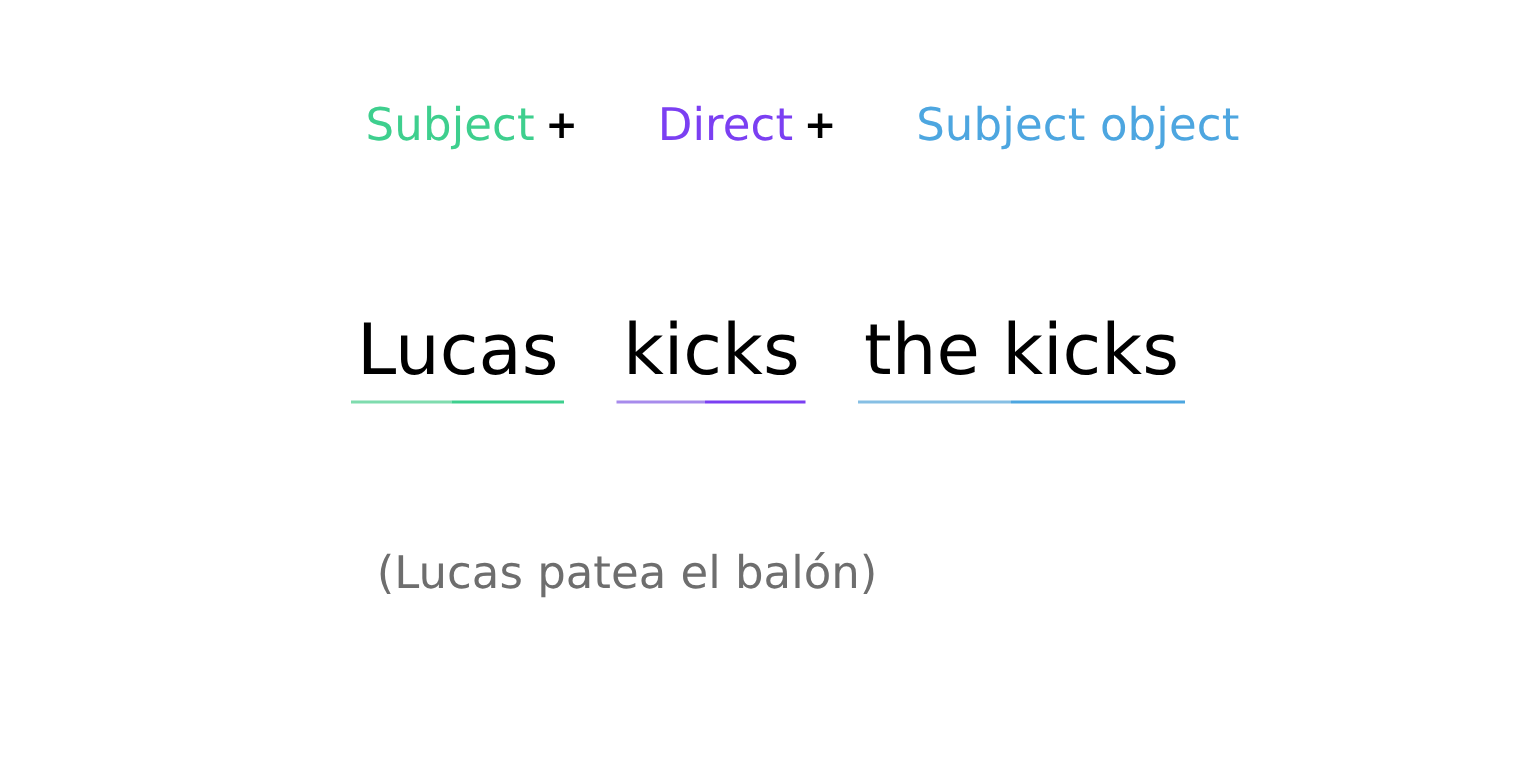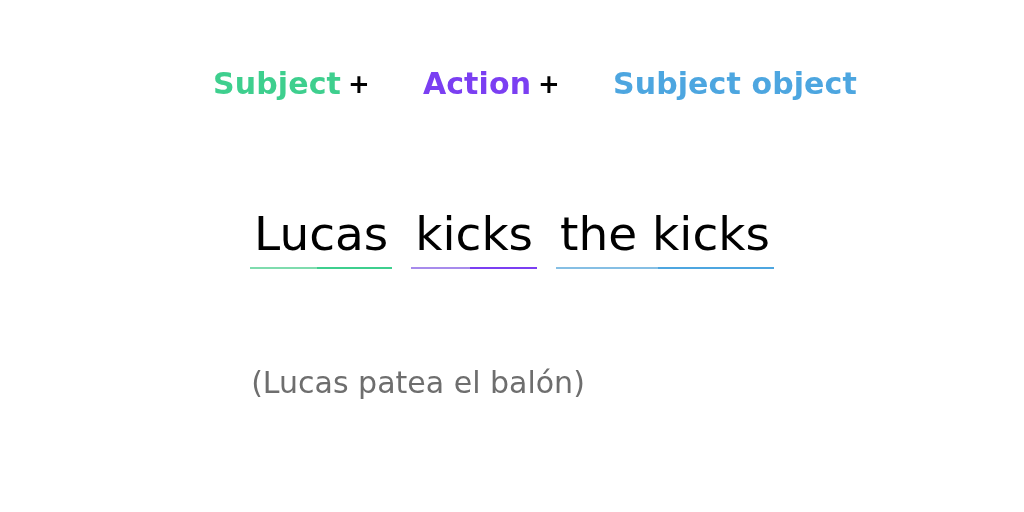--- a/index.html
+++ b/index.html
@@ -29,21 +29,21 @@
     top: 64px;
     left: 0;
     width: 1024px;
     text-align: center;
     white-space: nowrap;
     font-size: 30px;
     line-height: 40px;
     letter-spacing: 0.1px;
   }
   .formula-term {
-    font-weight: 700;
+    font-weight: 400;
     margin-left: 46px;
   }
   .formula-plus {
     color: #000000;
     font-weight: 700;
     font-size: 26px;
     padding: 0 7px;
     position: relative;
     top: -1px;
   }
@@ -60,21 +60,21 @@
     line-height: 60px;
     color: #000000;
   }
   .chunk {
     position: relative;
     display: inline-block;
     padding: 0 4px 0 4px;
     text-align: center;
   }
   .chunk + .chunk {
-    margin-left: 4px;
+    margin-left: 20px;
   }
   .chunk-text {
     position: relative;
     z-index: 2;
   }
   
   .chunk-rule {
     position: absolute;
     left: 0;
     right: 0;
@@ -103,21 +103,21 @@
     line-height: 42px;
     color: #6e6e6e;
   }
 </style>
 </head>
 <body>
 
 <div class="stage">
 
   <div class="formula-row">
-    <span class="formula-term" style="color:#3ecf8e">Subject</span><span class="formula-plus">+</span><span class="formula-term" style="color:#7b3ff2">Action</span><span class="formula-plus">+</span><span class="formula-term" style="color:#4da6e0">Subject object</span>
+    <span class="formula-term" style="color:#3ecf8e">Subject</span><span class="formula-plus">+</span><span class="formula-term" style="color:#7b3ff2">Direct</span><span class="formula-plus">+</span><span class="formula-term" style="color:#4da6e0">Subject object</span>
   </div>
 
   <div class="sentence-row">
 
     <span class="chunk">
       <span class="chunk-text">Lucas</span>
       <span class="chunk-rule">
         <span class="rule-a" style="background:#7fdcae"></span>
         <span class="rule-b" style="background:#3ecf8e"></span>
       </span>

